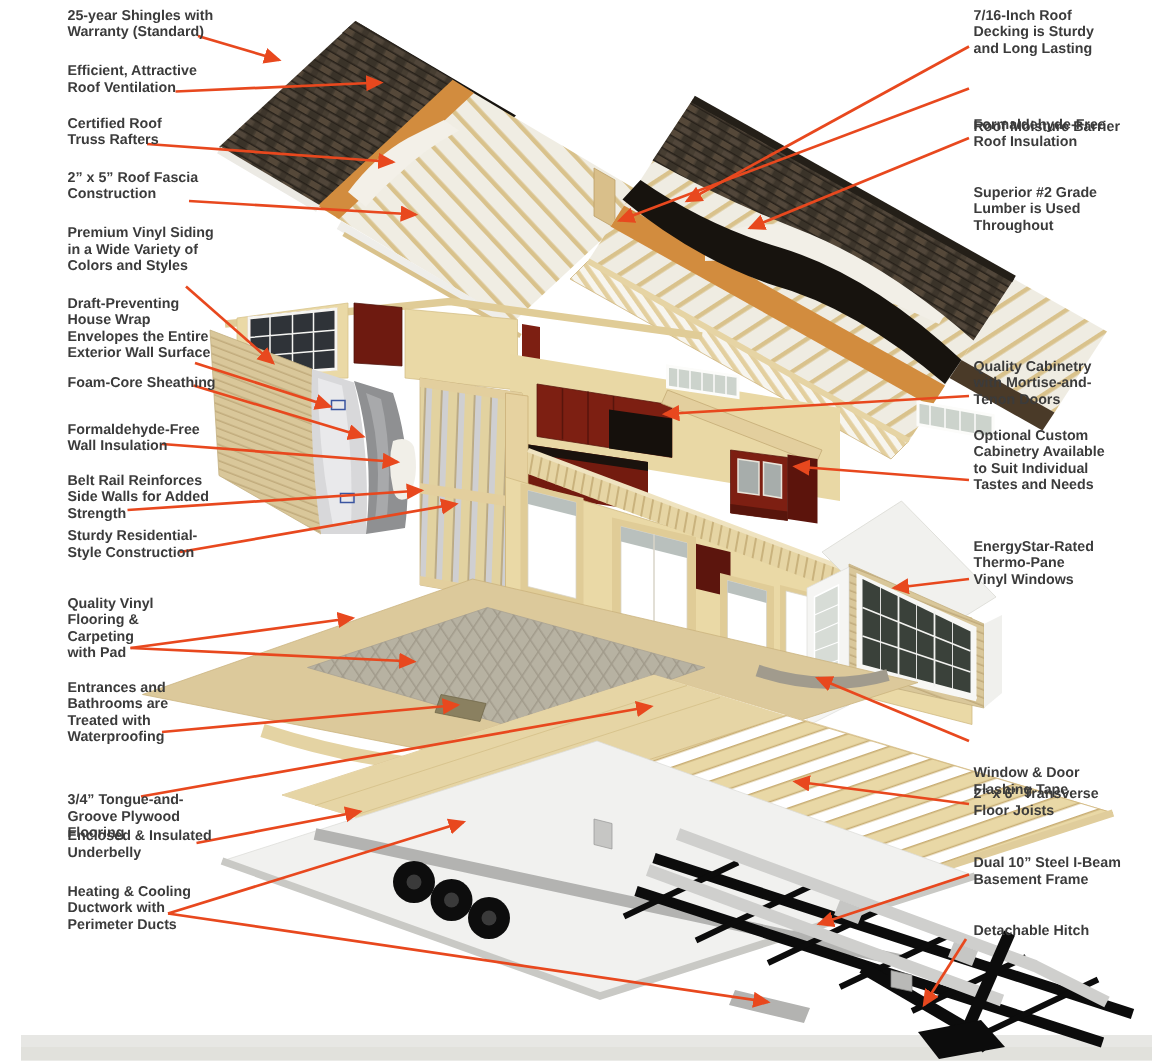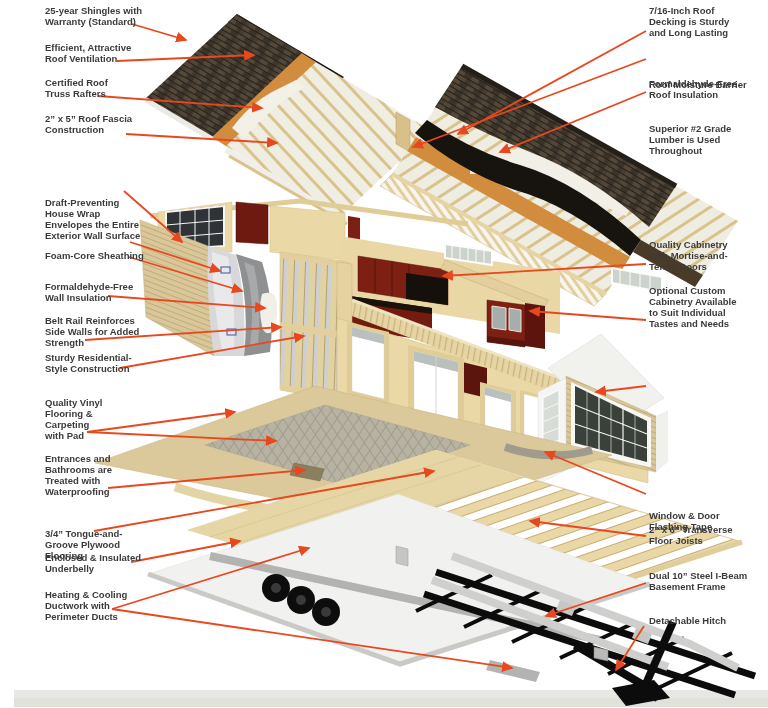--- a/index.html
+++ b/index.html
@@ -282,20 +282,23 @@
 
 <div id="labels-layer">
       <div class="label left" style="left: 45px; top: 5px; color: rgb(59, 59, 59);">25-year Shingles with
 Warranty (Standard)</div>
       <div class="label left" style="left: 45px; top: 42px; color: rgb(59, 59, 59);">Efficient, Attractive
 Roof Ventilation</div>
       <div class="label left" style="left: 45px; top: 77px; color: rgb(59, 59, 59);">Certified Roof
 Truss Rafters</div>
       <div class="label left" style="left: 45px; top: 113px; color: rgb(59, 59, 59);">2” x 5” Roof Fascia
 Construction</div>
+      <div class="label left" style="left: 45px; top: 150px; color: rgb(59, 59, 59);">Premium Vinyl Siding
+in a Wide Variety of
+Colors and Styles</div>
       <div class="label left" style="left: 45px; top: 197px; color: rgb(59, 59, 59);">Draft-Preventing
 House Wrap
 Envelopes the Entire
 Exterior Wall Surface</div>
       <div class="label left" style="left: 45px; top: 250px; color: rgb(59, 59, 59);">Foam-Core Sheathing</div>
       <div class="label left" style="left: 45px; top: 281px; color: rgb(59, 59, 59);">Formaldehyde-Free
 Wall Insulation</div>
       <div class="label left" style="left: 45px; top: 315px; color: rgb(59, 59, 59);">Belt Rail Reinforces
 Side Walls for Added
 Strength</div>
@@ -326,20 +329,23 @@
       <div class="label right" style="left: 649px; top: 123px; color: rgb(59, 59, 59);">Superior #2 Grade
 Lumber is Used
 Throughout</div>
       <div class="label right" style="left: 649px; top: 239px; color: rgb(59, 59, 59);">Quality Cabinetry
 with Mortise-and-
 Tenon Doors</div>
       <div class="label right" style="left: 649px; top: 285px; color: rgb(59, 59, 59);">Optional Custom
 Cabinetry Available
 to Suit Individual
 Tastes and Needs</div>
+      <div class="label right" style="left: 649px; top: 359px; color: rgb(59, 59, 59);">EnergyStar-Rated
+Thermo-Pane
+Vinyl Windows</div>
       <div class="label right" style="left: 649px; top: 487px; color: rgb(59, 59, 59); margin-top: 23px;">Window &amp; Door
 Flashing Tape</div>
       <div class="label right" style="left: 649px; top: 524px; color: rgb(59, 59, 59);">2” x 6” Transverse
 Floor Joists</div>
       <div class="label right" style="left: 649px; top: 570px; color: rgb(59, 59, 59);">Dual 10” Steel I-Beam
 Basement Frame</div>
       <div class="label right" style="left: 649px; top: 615px; color: rgb(59, 59, 59);">Detachable Hitch</div>
     </div>
 
 </div>

